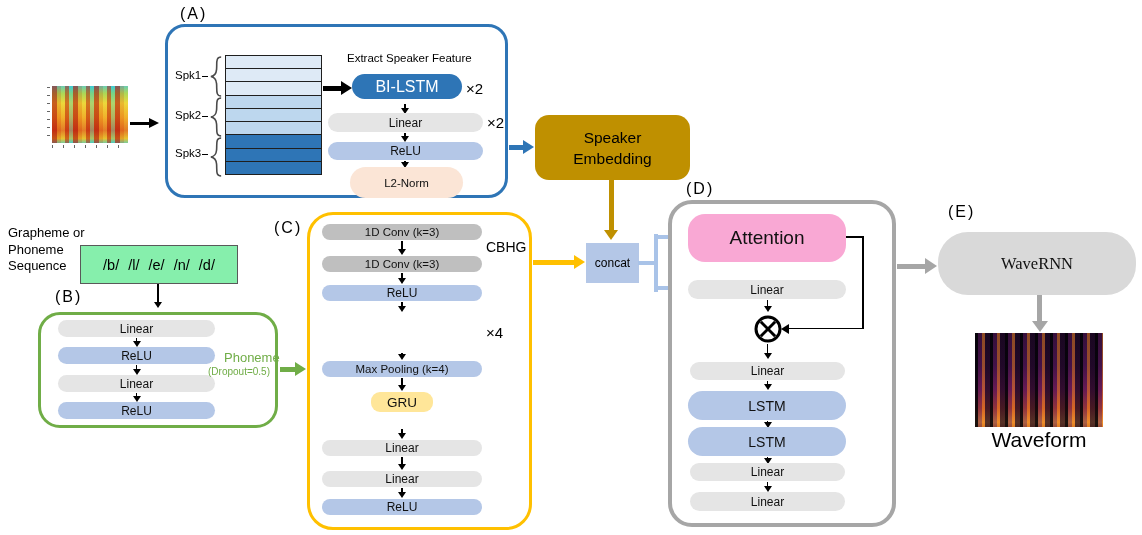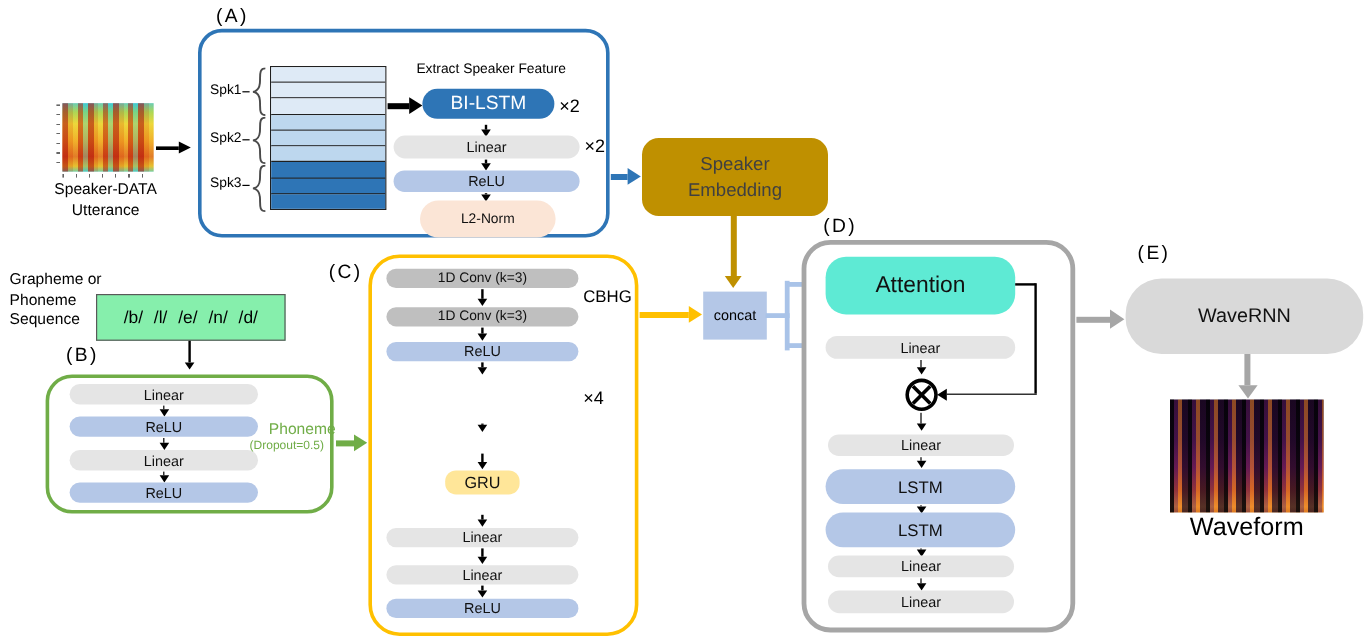--- a/index.html
+++ b/index.html
@@ -19,21 +19,21 @@
   
   .pill{position:absolute;display:flex;align-items:center;justify-content:center;
         border-radius:999px;font-size:12px;color:#111;white-space:nowrap;box-sizing:border-box;}
   .green{background:#e5e5e5;}
   .peri{background:#B4C7E7;}
   .gray{background:#BFBFBF;}
   .peach{background:#F8CBAD;}
   .lpeach{background:#FBE5D6;}
   .yellow{background:#FFE699;border-radius:9px;}
   .bluesolid{background:#2E75B6;color:#fff;font-size:16px;}
-  .attn{background:#5eead4;font-size:19px;}
+  .attn{background:#f9a8d4;font-size:19px;}
   .wrnn{background:#D9D9D9;font-size:16.5px;}
 
   
   .darr{position:absolute;width:1.5px;background:#000;}
   .darr::after{content:"";position:absolute;top:100%;left:50%;transform:translateX(-50%);
                border-left:4.5px solid transparent;border-right:4.5px solid transparent;
                border-top:6.5px solid #000;}
 
   
   .harrow{position:absolute;height:var(--t,4px);background:var(--c,#000);}
@@ -71,40 +71,36 @@
      repeating-linear-gradient(90deg, rgba(5,2,8,0.9) 0 3px, rgba(95,22,85,0.45) 3px 7px,
         rgba(238,125,35,0.55) 7px 10px, rgba(28,6,32,0.72) 10px 15px),
      linear-gradient(180deg,#140a24 0%, #2d0f3e 35%, #6b1e52 60%, #b84a28 80%, #eda035 95%, #c87820 100%);}
   .axis-y{position:absolute;width:3px;background:repeating-linear-gradient(180deg,#666 0 1px,transparent 1px 8px);}
   .axis-x{position:absolute;height:3px;background:repeating-linear-gradient(90deg,#666 0 1px,transparent 1px 11px);}
 
   .caption{position:absolute;text-align:center;font-size:13px;line-height:17px;}
   .smalltext{position:absolute;font-size:11.5px;white-space:nowrap;}
   .mult{position:absolute;font-size:15px;white-space:nowrap;}
   .goldbox{position:absolute;background:#BF9000;border-radius:14px;display:flex;flex-direction:column;
-           align-items:center;justify-content:center;font-size:15.5px;line-height:21px;color:#404040;}
+           align-items:center;justify-content:center;font-size:15.5px;line-height:21px;color:#000000;}
   .phonbox{position:absolute;border:1.5px solid #595959;background:#86efac;display:flex;align-items:center;
            justify-content:center;font-size:14.5px;word-spacing:5px;box-sizing:border-box;}
   .concat{position:absolute;background:#B4C7E7;display:flex;align-items:center;justify-content:center;font-size:12px;}
   .prenet{position:absolute;color:#70AD47;white-space:nowrap;}
   .grapheme{position:absolute;font-size:13px;line-height:16.5px;}
   .wavecap{position:absolute;text-align:center;font-size:21px;}
 </style>
 </head>
 <body>
 
 <div id="canvas">
 
   <div class="axis-y" style="left:47px;top:87px;height:56px;"></div>
   <div class="jet" style="left:52px;top:86px;width:76px;height:57px;"></div>
   <div class="axis-x" style="left:52px;top:145px;width:76px;"></div>
-  <div class="caption" style="left:28px;top:149px;width:120px;">
-    <div>Speaker-DATA</div>
-    <div>Utterance</div>
-  </div>
   <div class="harrow" style="left:130px;top:122px;width:19px;--t:2.5px;--hw:5px;--hl:10px;--c:#000;"></div>
 
   <div class="seclabel" style="left:180px;top:5px;">(A)</div>
   <div class="secbox box-a" style="left:165px;top:24px;width:343px;height:174px;"></div>
 
   <div class="spk" style="left:175px;top:69px;">Spk1</div>
   <div class="spk" style="left:175px;top:109px;">Spk2</div>
   <div class="spk" style="left:175px;top:147px;">Spk3</div>
 
   <svg class="brace" style="left:208px;top:56px;" width="16" height="41" viewBox="0 0 14 40" preserveAspectRatio="none">
@@ -176,20 +172,21 @@
   <div class="smalltext" style="left:486px;top:239px;font-size:14px;">CBHG</div>
 
   <div class="pill gray" style="left:322px;top:224px;width:160px;height:16px;font-size:11.5px;">1D Conv (k=3)</div>
   <div class="darr" style="left:401.25px;top:241px;height:8px;"></div>
   <div class="pill gray" style="left:322px;top:256px;width:160px;height:16px;font-size:11.5px;">1D Conv (k=3)</div>
   <div class="darr" style="left:401.25px;top:273px;height:5px;"></div>
   <div class="pill peri" style="left:322px;top:285px;width:160px;height:16px;">ReLU</div>
   <div class="darr" style="left:401.25px;top:302px;height:4px;"></div>
   <div class="mult" style="left:486px;top:324px;">×4</div>
   <div class="darr" style="left:401.25px;top:353px;height:1px;"></div>
+  <div class="pill peri" style="left:322px;top:361px;width:160px;height:16px;font-size:11.5px;">Max Pooling (k=4)</div>
   <div class="darr" style="left:401.25px;top:378px;height:7px;"></div>
   <div class="pill yellow" style="left:371px;top:392px;width:62px;height:20px;font-size:13.5px;">GRU</div>
   <div class="darr" style="left:401.25px;top:429px;height:4px;"></div>
   <div class="pill green" style="left:322px;top:440px;width:160px;height:16px;">Linear</div>
   <div class="darr" style="left:401.25px;top:457px;height:7px;"></div>
   <div class="pill green" style="left:322px;top:471px;width:160px;height:16px;">Linear</div>
   <div class="darr" style="left:401.25px;top:488px;height:4px;"></div>
   <div class="pill peri" style="left:322px;top:499px;width:160px;height:16px;">ReLU</div>
 
   <div class="harrow" style="left:533px;top:260px;width:41px;--t:4.5px;--hw:7px;--hl:11px;--c:#FFC000;"></div>
@@ -225,18 +222,18 @@
   <div class="pill green" style="left:690px;top:492px;width:155px;height:19px;">Linear</div>
 
   <div class="line" style="left:846px;top:236px;width:17px;height:1.5px;"></div>
   <div class="line" style="left:862px;top:236px;width:1.5px;height:92px;"></div>
   <div class="line" style="left:789px;top:327.5px;width:74.5px;height:1.5px;"></div>
   <div class="tri-l" style="left:781px;top:323.5px;"></div>
 
   <div class="harrow" style="left:897px;top:263.5px;width:28px;--t:5px;--hw:8px;--hl:12px;--c:#A6A6A6;"></div>
 
   <div class="seclabel" style="left:948px;top:203px;">(E)</div>
-  <div class="pill wrnn" style="left:938px;top:232px;width:198px;height:63px;border-radius:30px;">WaveRNN</div>
+  <div class="pill wrnn" style="left:938px;top:232px;width:198px;height:63px;border-radius:30px;font-family:Liberation Serif, serif;">WaveRNN</div>
   <div class="varrow" style="left:1037px;top:295px;height:26px;--t:5px;--hw:8px;--hl:11px;--c:#A6A6A6;"></div>
   <div class="magma" style="left:975px;top:333px;width:128px;height:94px;"></div>
   <div class="wavecap" style="left:959px;top:428px;width:160px;">Waveform</div>
 
 </div>
 
 </body></html>

